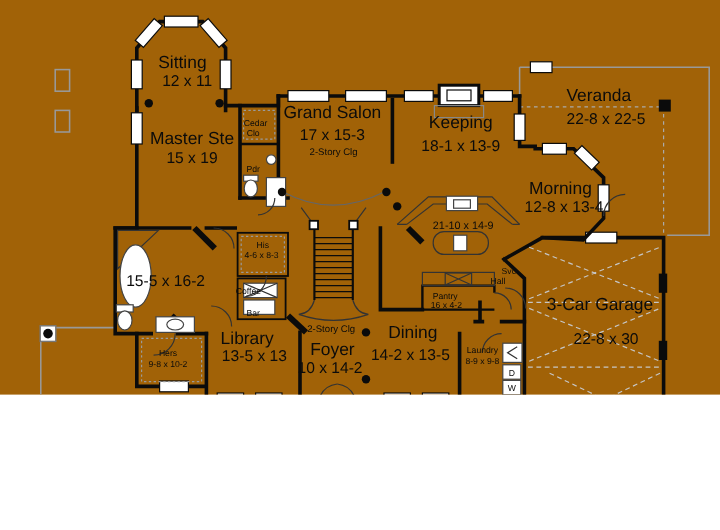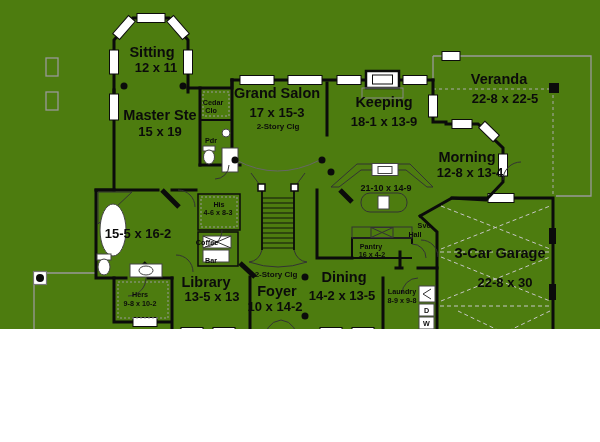--- a/index.html
+++ b/index.html
@@ -1,17 +1,17 @@
 <!DOCTYPE html>
 <html><head>
 <meta charset="utf-8">
 <style>
   html,body{margin:0;padding:0;background:#ffffff;}
-  .stage{position:relative;width:600px;height:329px;background:#4d7c0f;overflow:hidden;
-         font-family:"Liberation Sans", sans-serif;font-weight:bold;}
+  .stage{position:relative;width:600px;height:329px;background:#a16207;overflow:hidden;
+         font-family:"Liberation Sans", sans-serif;}
   svg{position:absolute;left:0;top:0;}
   text{fill:#0b0b0b;text-anchor:middle;font-family:"Liberation Sans", sans-serif;}
   .t-lg{font-size:14.5px;}
   .t-md{font-size:13px;}
   .t-k{font-size:9px;}
   .t-sm{font-size:8px;}
   .t-xs{font-size:7.2px;}
   .wall{stroke:#0b0b0b;stroke-width:3;fill:none;stroke-linecap:square;}
   .wall2{stroke:#0b0b0b;stroke-width:2;fill:none;}
   .thin{stroke:#333;stroke-width:1;fill:none;}

